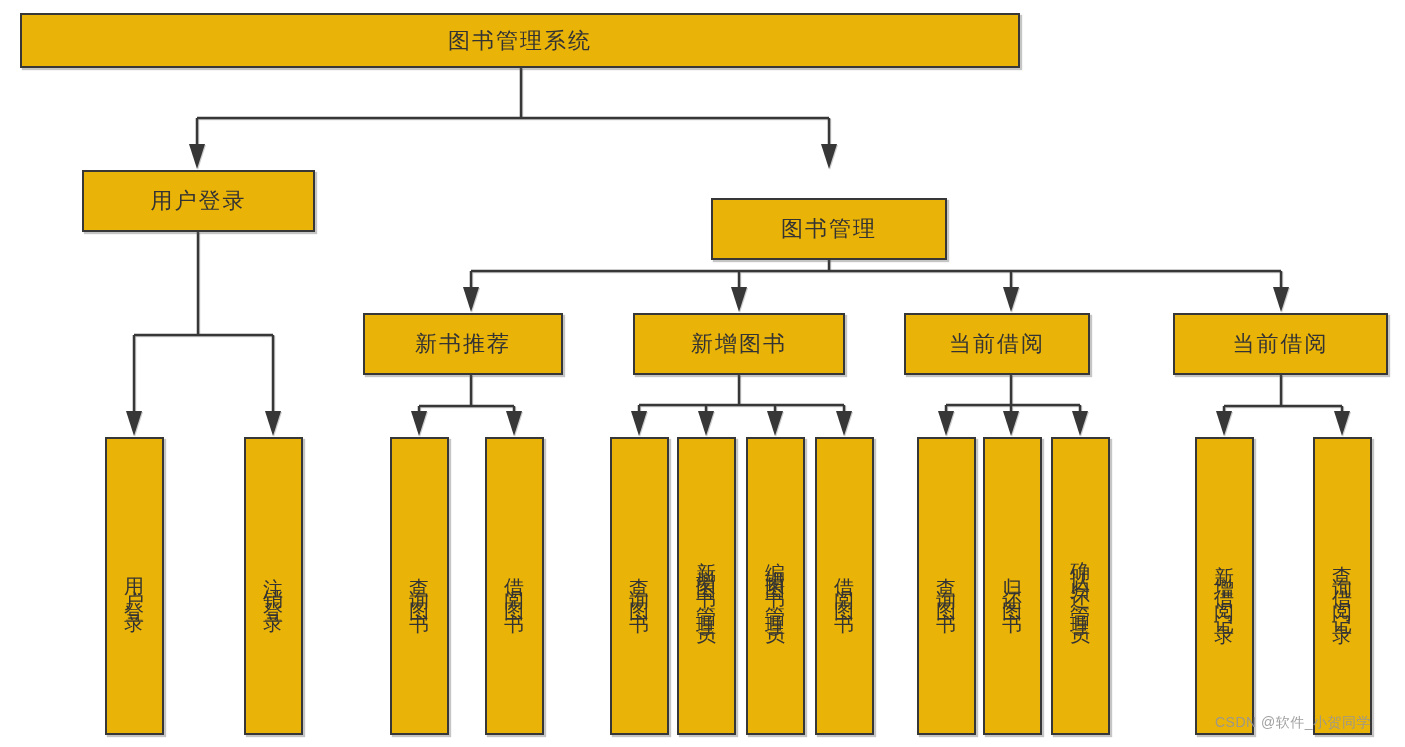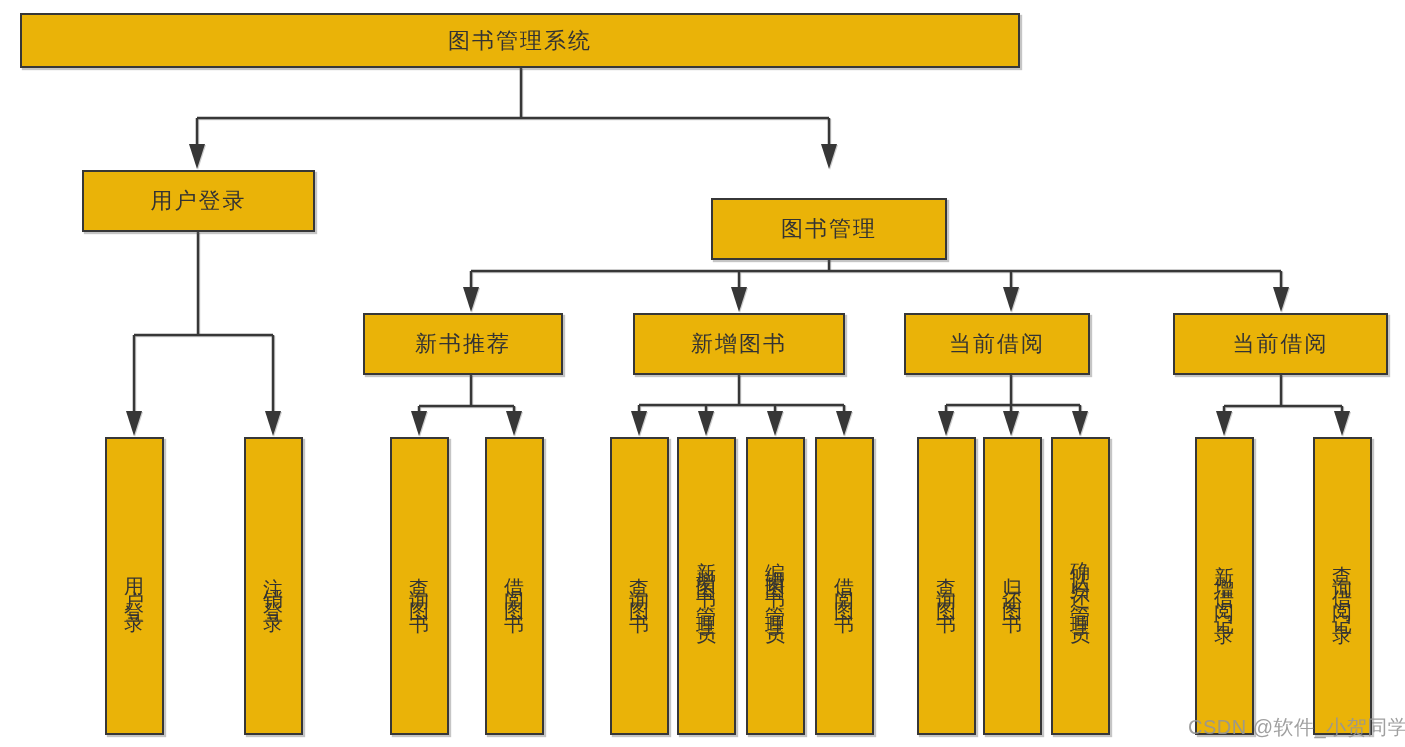--- a/index.html
+++ b/index.html
@@ -48,21 +48,21 @@
     stroke: #373737;
     stroke-width: 2.5;
   }
   #connectors polygon { fill: #373737; }
   .watermark {
     position: absolute;
     left: 1188px;
     top: 714px;
     width: 210px;
     text-align: center;
-    font-size: 20px;
+    font-size: 14px;
     letter-spacing: 0.5px;
     color: rgba(150,150,150,0.9);
     white-space: nowrap;
     z-index: 5;
   }
 </style>
 </head>
 <body>
 
 <div id="stage">

